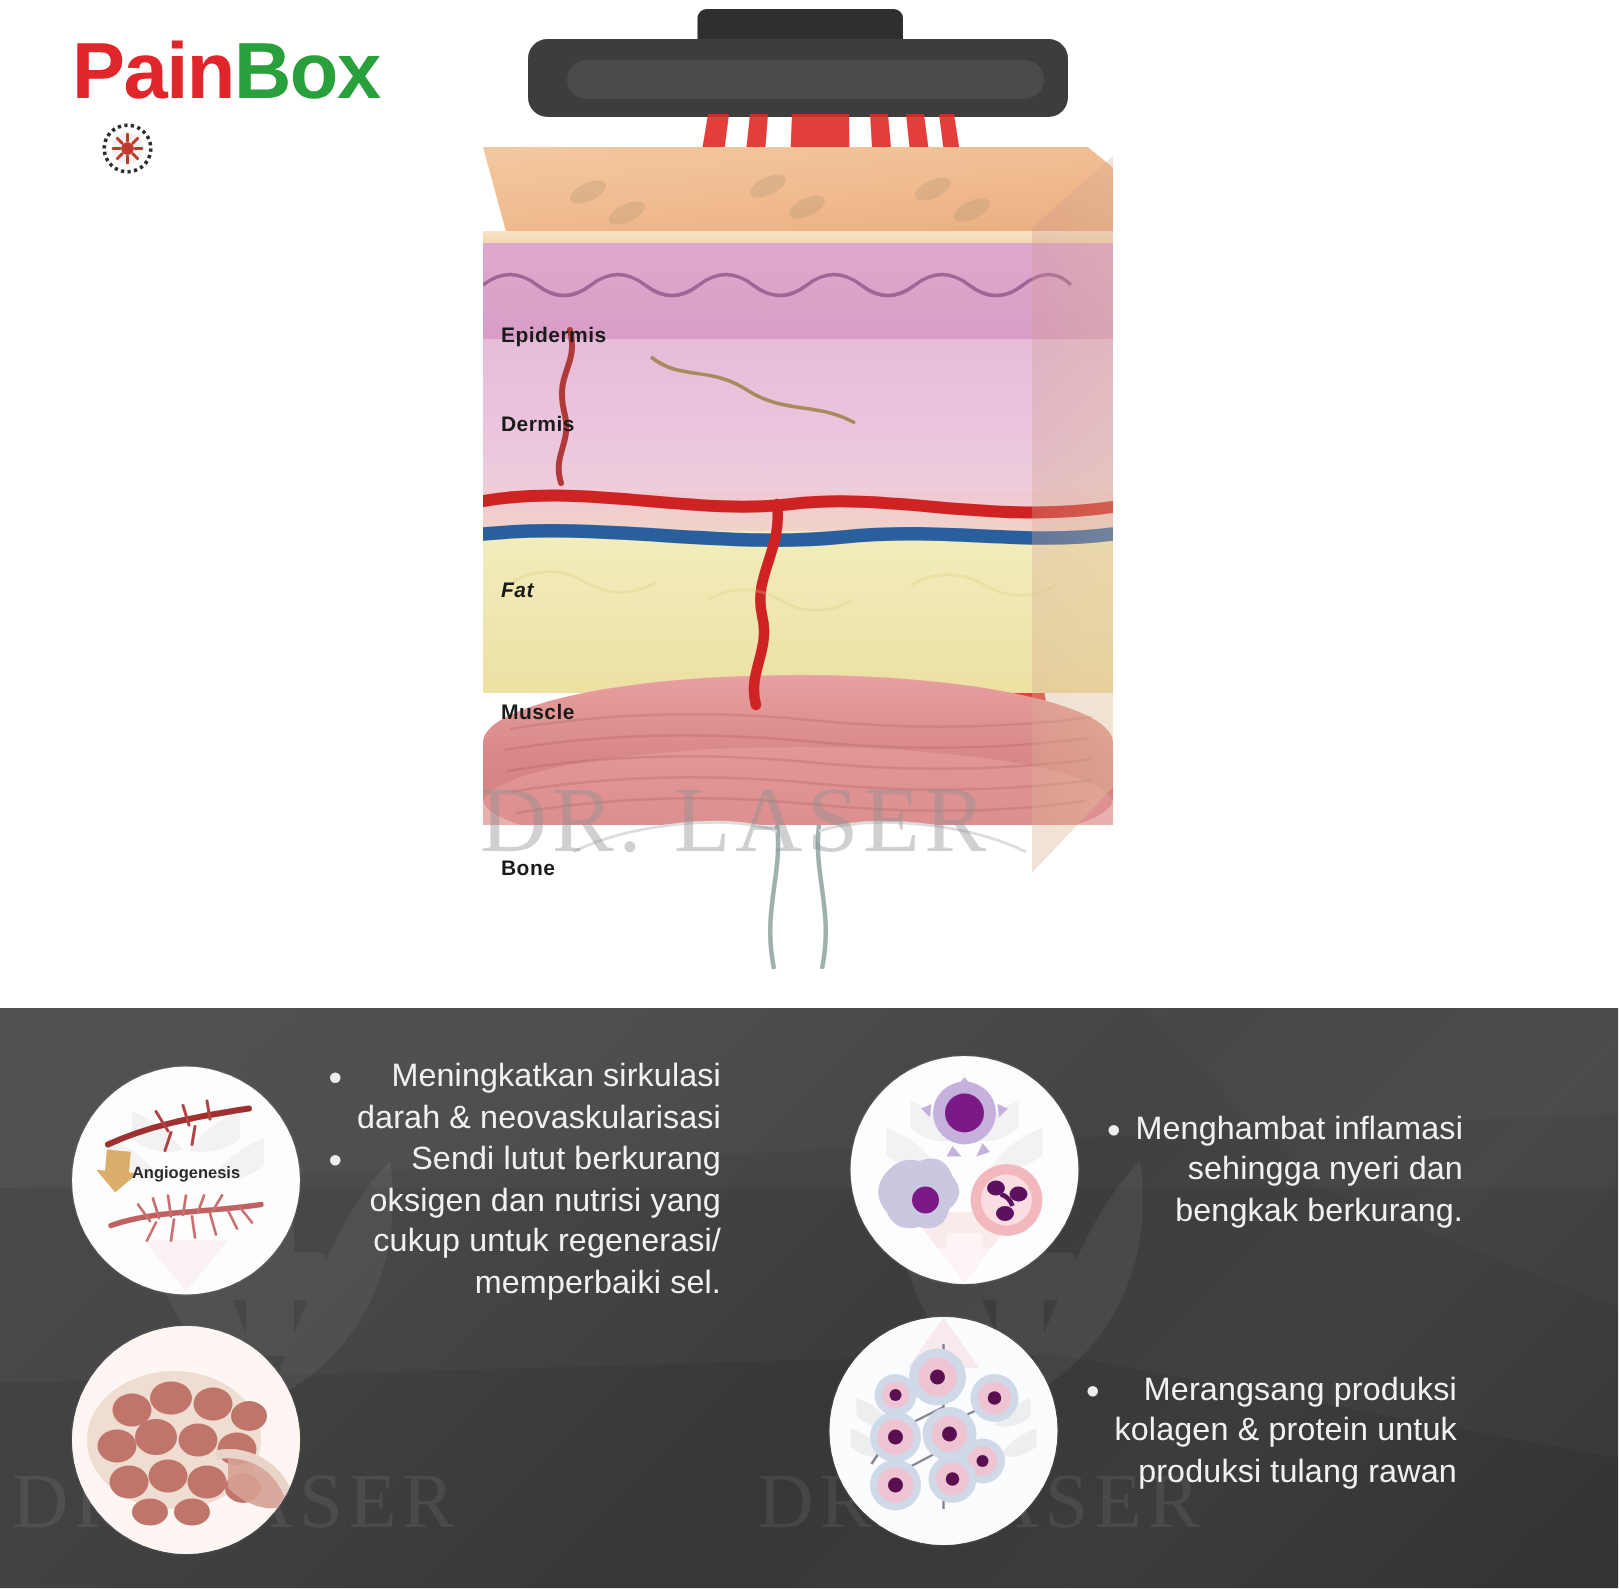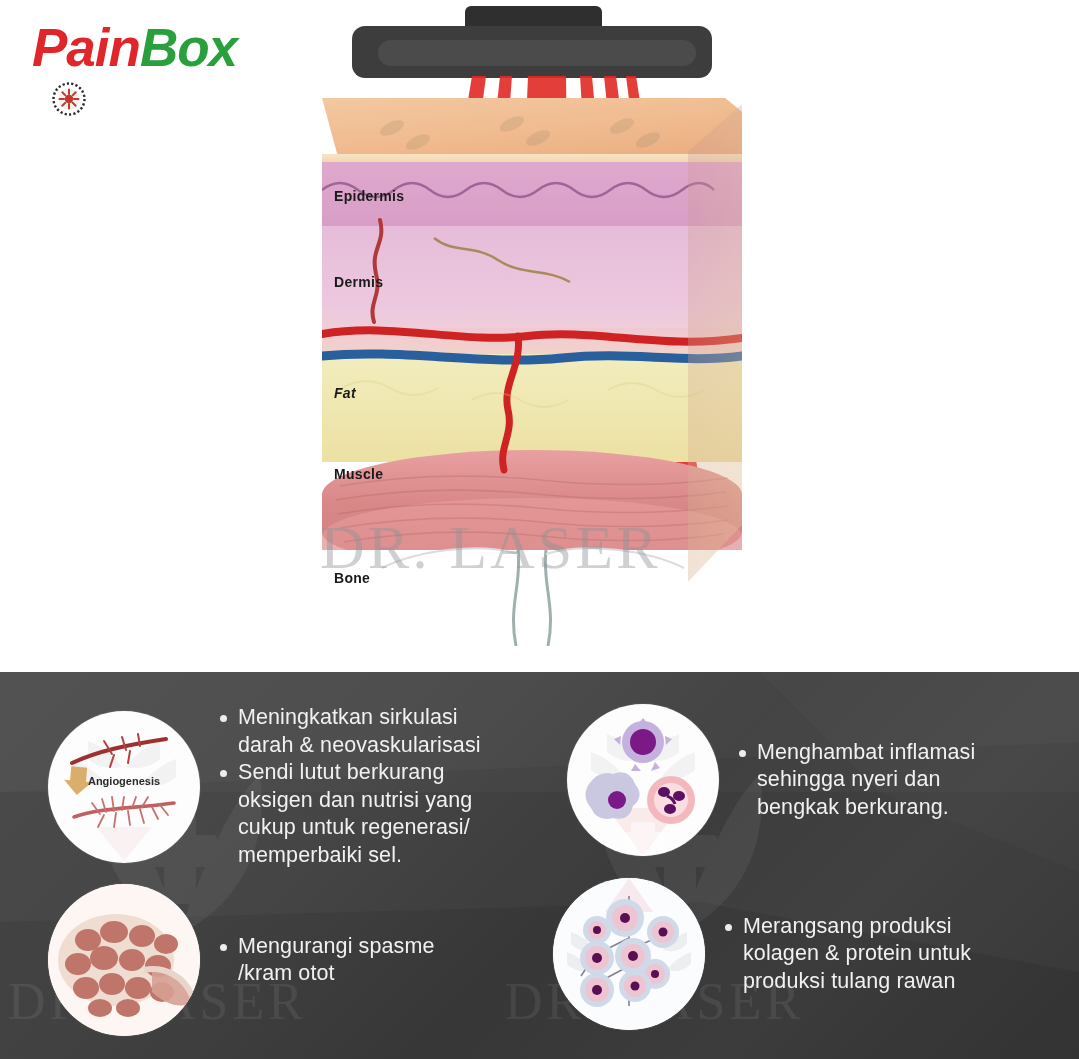--- a/index.html
+++ b/index.html
@@ -3,21 +3,21 @@
 <meta charset="utf-8">
 <style>
   html,body{margin:0;padding:0;background:#ffffff;}
   body{width:1079px;height:1059px;overflow:hidden;font-family:"Liberation Sans",sans-serif;}
   #page{position:relative;width:1079px;height:1059px;background:#fff;overflow:hidden;}
 
   
   #top-section{position:absolute;left:0;top:0;width:1079px;height:672px;background:#ffffff;overflow:hidden;}
 
   
-  #logo-block{position:absolute;left:32px;top:20px;width:260px;height:100px;font-style:italic;}
+  #logo-block{position:absolute;left:48px;top:20px;width:260px;height:100px;}
   #logo-painbox{font-size:53px;font-weight:bold;letter-spacing:-1px;line-height:56px;white-space:nowrap;}
   #logo-pain{color:#e0262b;}
   #logo-box{color:#2aa03c;}
   #logo-sub{position:absolute;left:20px;top:62px;display:flex;align-items:center;gap:6px;}
   #logo-rosette{position:relative;width:34px;height:34px;flex:none;}
   #logo-drlaser{font-family:"Liberation Serif",serif;font-size:32px;font-weight:bold;color:#2b2b2b;letter-spacing:0px;white-space:nowrap;}
 
   
   #device{position:absolute;left:352px;top:26px;width:360px;height:52px;background:#3d3d3d;border-radius:13px;}
   #device-top{position:absolute;left:465px;top:6px;width:137px;height:36px;background:#2f2f2f;border-radius:6px;}
@@ -55,21 +55,21 @@
   .panel-facet{position:absolute;background:rgba(255,255,255,.025);}
   .wm-bot{position:absolute;font-family:"Liberation Serif",serif;font-size:52px;color:#ffffff;opacity:.07;letter-spacing:4px;white-space:nowrap;}
   .wm-wreath{position:absolute;opacity:.055;}
 
   .cell{position:absolute;display:flex;align-items:center;}
   .circle{position:relative;width:152px;height:152px;border-radius:50%;background:#fdfdfd;flex:none;overflow:hidden;
           box-shadow:0 0 0 1px rgba(255,255,255,.05);}
   .circle .inner-wreath{position:absolute;left:0;top:0;width:152px;height:152px;opacity:.30;}
   .bullets{margin-left:18px;color:#f1f1f1;font-size:21.5px;line-height:27.5px;font-weight:400;letter-spacing:.1px;}
   .bullets ul{margin:0;padding:0;list-style:none;}
-  .bullets li{position:relative;padding-left:20px;margin:0 0 0 0;}
+  .bullets li{position:relative;padding-left:20px;margin:0 0 0 0;text-align:right;}
   .bullets li .dot{position:absolute;left:2px;top:11px;width:7px;height:7px;border-radius:50%;background:#ededed;}
   .bullets li .txt{white-space:pre-line;}
 </style>
 </head>
 <body>
 
 <div id="page">
 
   <div id="top-section">
 
@@ -170,21 +170,21 @@
           <path d="M60,470 C96,452 160,444 196,456" fill="none" stroke="#dcdcdc" stroke-width="2"></path>
           <path d="M224,456 C262,444 326,452 362,470" fill="none" stroke="#dcdcdc" stroke-width="2"></path>
         </g>
       </svg>
 
       <div id="sk-side"></div>
     </div>
 
     <div id="wm-img">DR. LASER</div>
 
-    <div class="sk-label" style="left:334px;top:188px;">Epidermis</div>
+    <div class="sk-label" style="left:334px;top:215px;">Epidermis</div>
     <div class="sk-label" style="left:334px;top:274px;">Dermis</div>
     <div class="sk-label" style="left:334px;top:385px;font-style:italic;">Fat</div>
     <div class="sk-label" style="left:334px;top:466px;">Muscle</div>
     <div class="sk-label" style="left:334px;top:570px;">Bone</div>
   </div>
 
   <div id="bottom-panel">
     <div class="panel-facet" style="left:0;top:0;width:1079px;height:120px;"></div>
     <svg width="1079" height="387" style="position:absolute;left:0;top:0;">
       <polygon points="0,0 1079,0 1079,70 0,120" fill="#ffffff" opacity="0.022"></polygon>
@@ -341,26 +341,20 @@
             <ellipse cx="90" cy="104" rx="13" ry="11"></ellipse>
               <ellipse cx="114" cy="108" rx="12" ry="10"></ellipse>
             <ellipse cx="52" cy="124" rx="12" ry="9"></ellipse>
               <ellipse cx="80" cy="124" rx="12" ry="9"></ellipse>
           </g>
 
           <path d="M104 88 C124 84 140 96 146 116 C138 126 118 122 104 108 Z" fill="#d6a193" opacity="0.9"></path>
           <path d="M96 86 C116 82 136 92 144 112" fill="none" stroke="#e8d4c8" stroke-width="6"></path>
         </svg>
       </div>
-      <div class="bullets">
-        <ul>
-          <li><span class="dot"></span><span class="txt">Mengurangi spasme
-/kram otot</span></li>
-        </ul>
-      </div>
     </div>
 
     <div class="cell" style="left:553px;top:206px;width:500px;">
       <div class="circle">
         <svg viewBox="0 0 152 152" width="152" height="152" style="position:absolute;left:0;top:0;">
           <circle cx="76" cy="76" r="76" fill="#fbfcfe"></circle>
           <g opacity="0.3" fill="#c9ccd1">
             <path d="M18 54 q16 6 24 18 q-14 4 -24 -6 Z"></path>
               <path d="M14 74 q16 6 24 18 q-14 4 -24 -6 Z"></path>
             <path d="M134 54 q-16 6 -24 18 q14 4 24 -6 Z"></path>

